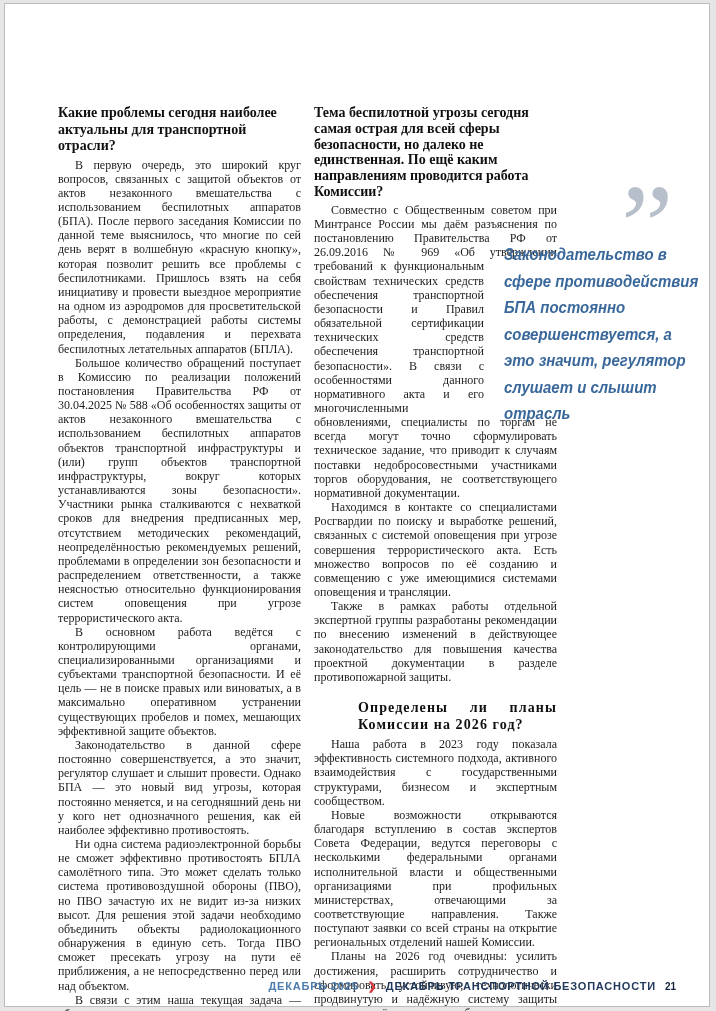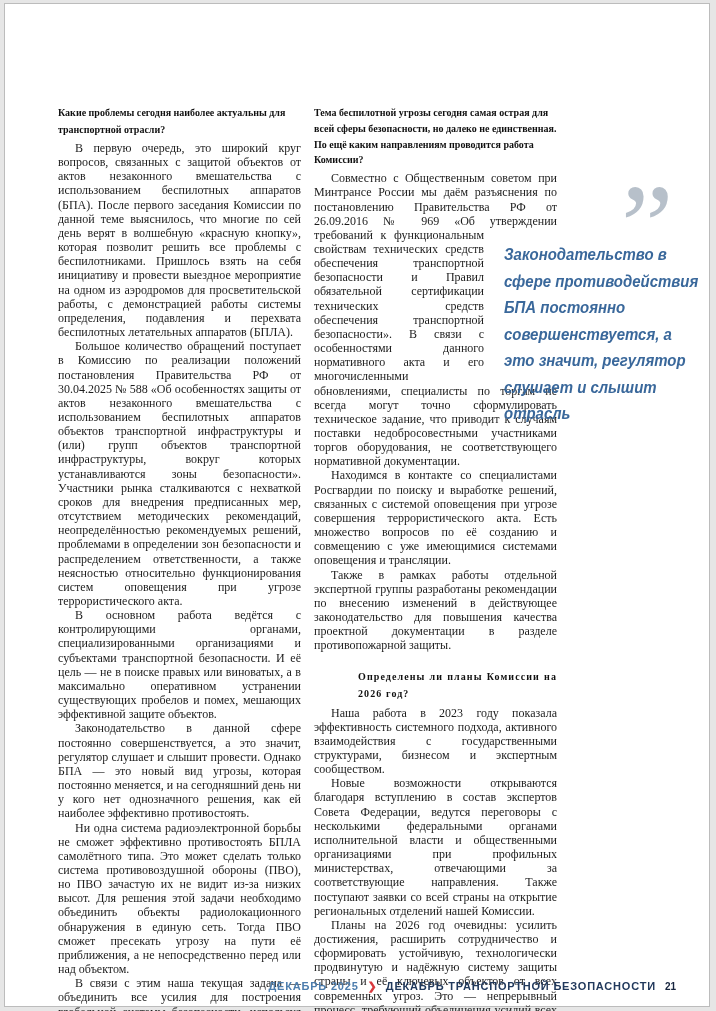--- a/index.html
+++ b/index.html
@@ -9,21 +9,21 @@
     font-family:"Liberation Serif",serif;
   }
   .page{
     position:absolute;left:4px;top:3px;width:706px;height:1004px;
     background:#ffffff;border:1px solid #bcbcbc;box-sizing:border-box;
   }
   .col{position:absolute;top:101px;width:243px;color:#1c1c1c;}
   .col-left{left:53px;}
   .col-right{left:309px;}
   .q-head{
-    font-size:10px;line-height:16.5px;font-weight:bold;color:#101010;
+    font-size:14px;line-height:16.5px;font-weight:bold;color:#101010;
     margin:0 0 3px 0;text-align:left;
   }
   .col-right .q-head{line-height:15.8px;}
   .q-head.spaced{
     margin-top:15px;margin-bottom:4px;letter-spacing:1.1px;
     text-align:justify;line-height:17px;margin-left:44px;
   }
   .body-p{
     margin:0;font-size:12px;line-height:14.15px;
     text-align:justify;text-indent:17px;

